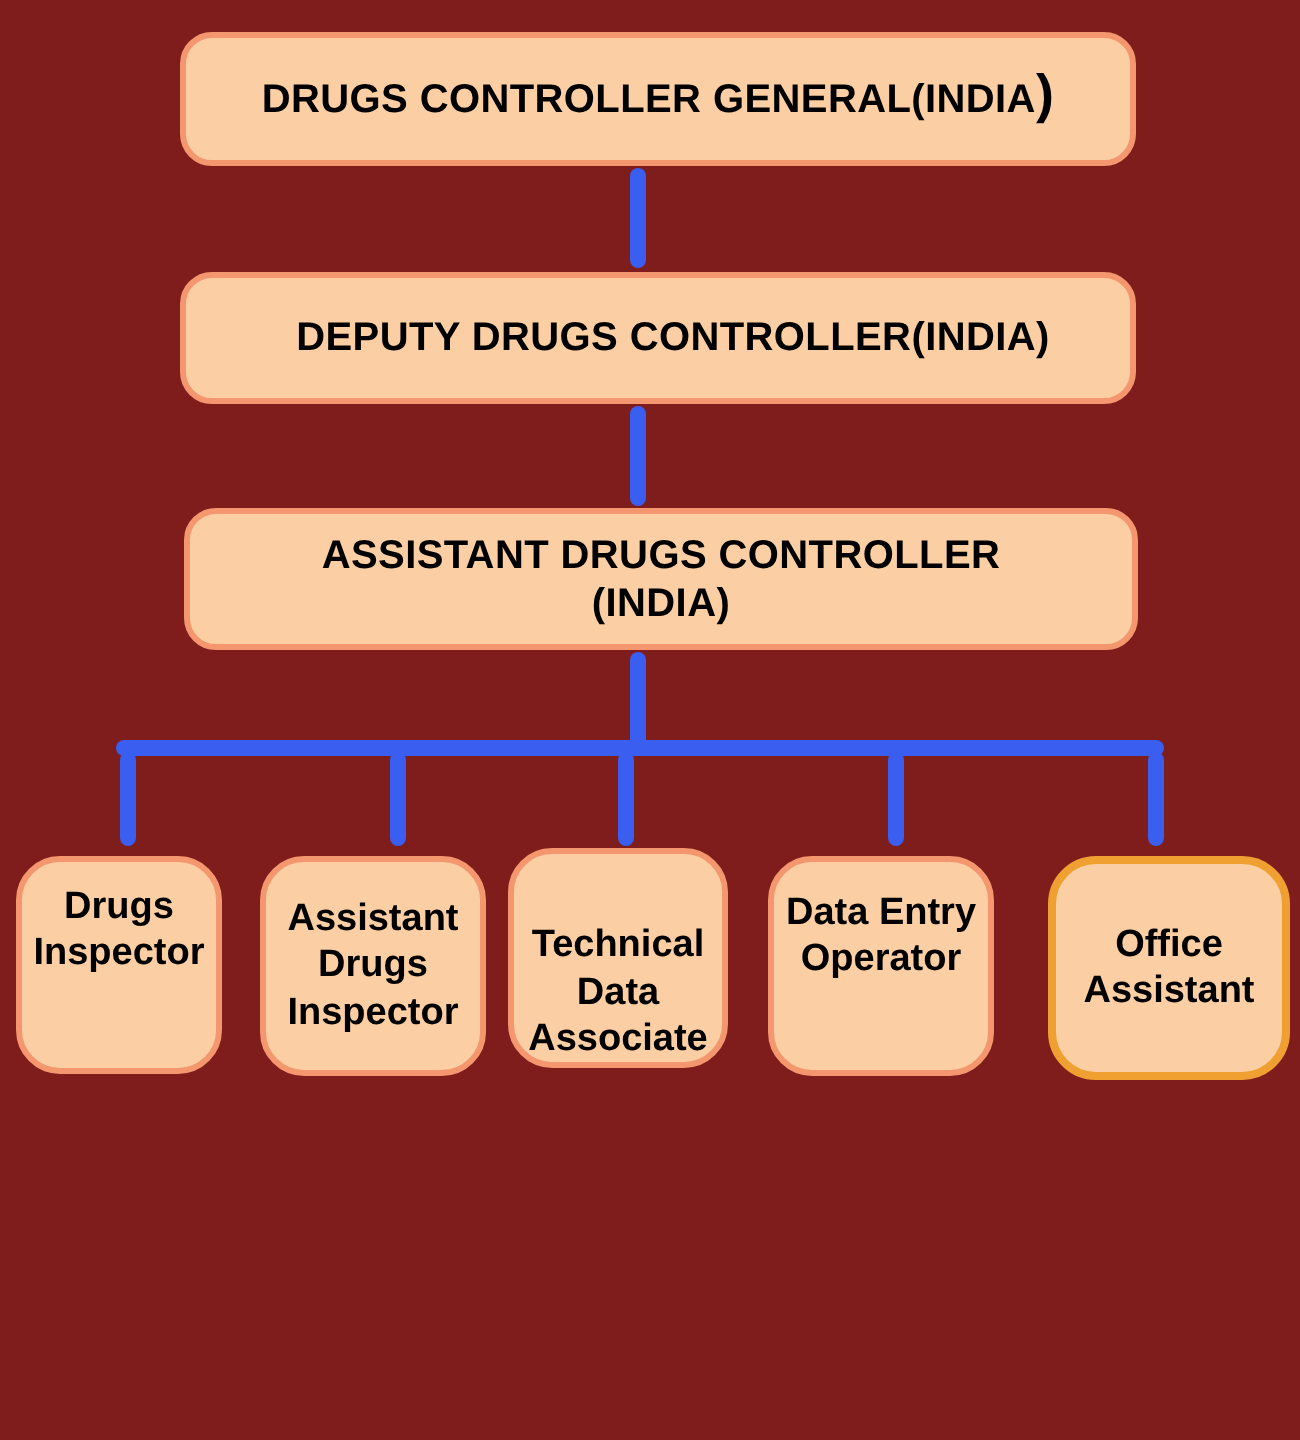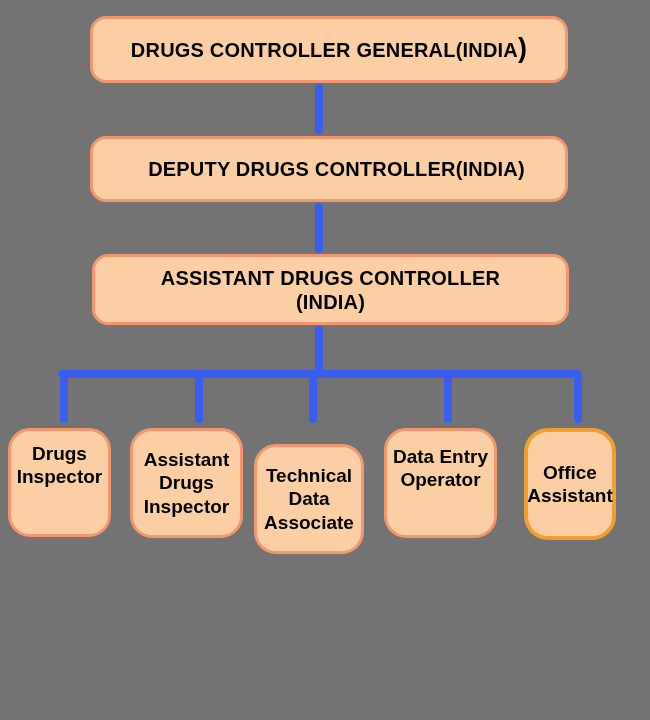--- a/index.html
+++ b/index.html
@@ -1,20 +1,20 @@
 <!DOCTYPE html>
 <html style="--box-fill: #FBCFA3; --box-border: #F4976F; --office-box-border: #F0A030; --connector-blue: #3A5EEF; --text-color: #000000;"><head>
 <meta charset="utf-8">
 <style>
   html, body { margin: 0; padding: 0; background: #ffffff; }
   .canvas {
     position: relative;
     width: 650px;
     height: 720px;
-    background: #737373;
+    background: #7f1d1d;
     overflow: hidden;
     font-family: "Liberation Sans", sans-serif;
   }
   .node {
     position: absolute;
     box-sizing: border-box;
     background: var(--box-fill, #FBCFA3);
     border: 3px solid var(--box-border, #F4976F);
     color: var(--text-color, #000000);
     font-weight: bold;
@@ -59,23 +59,23 @@
   .hbar { left: 58px; top: 370px; width: 524px; }
   .d1 { left: 60px;  top: 376px; height: 47px; }
   .d2 { left: 195px; top: 376px; height: 47px; }
   .d3 { left: 309px; top: 376px; height: 47px; }
   .d4 { left: 444px; top: 376px; height: 47px; }
   .d5 { left: 574px; top: 376px; height: 47px; }
 
   
   .s1 { left: 8px;   top: 428px; width: 103px; height: 109px; justify-content: flex-start; padding-top: 11px; }
   .s2 { left: 130px; top: 428px; width: 113px; height: 110px; }
-  .s3 { left: 254px; top: 444px; width: 110px; height: 110px; }
+  .s3 { left: 254px; top: 424px; width: 110px; height: 110px; justify-content: flex-end; }
   .s4 { left: 384px; top: 428px; width: 113px; height: 110px; padding-bottom: 30px; }
-  .s5 { left: 524px; top: 428px; width: 92px; height: 112px;
+  .s5 { left: 524px; top: 428px; width: 121px; height: 112px;
         border: 4px solid var(--office-box-border, #F0A030); border-radius: 24px; }
 </style>
 </head>
 <body>
 
 <div class="canvas">
 
   <div class="node top-node n1">
     <div><span class="lbl">DRUGS CONTROLLER GENERAL(INDIA</span><span class="big-paren">)</span></div>
   </div>

